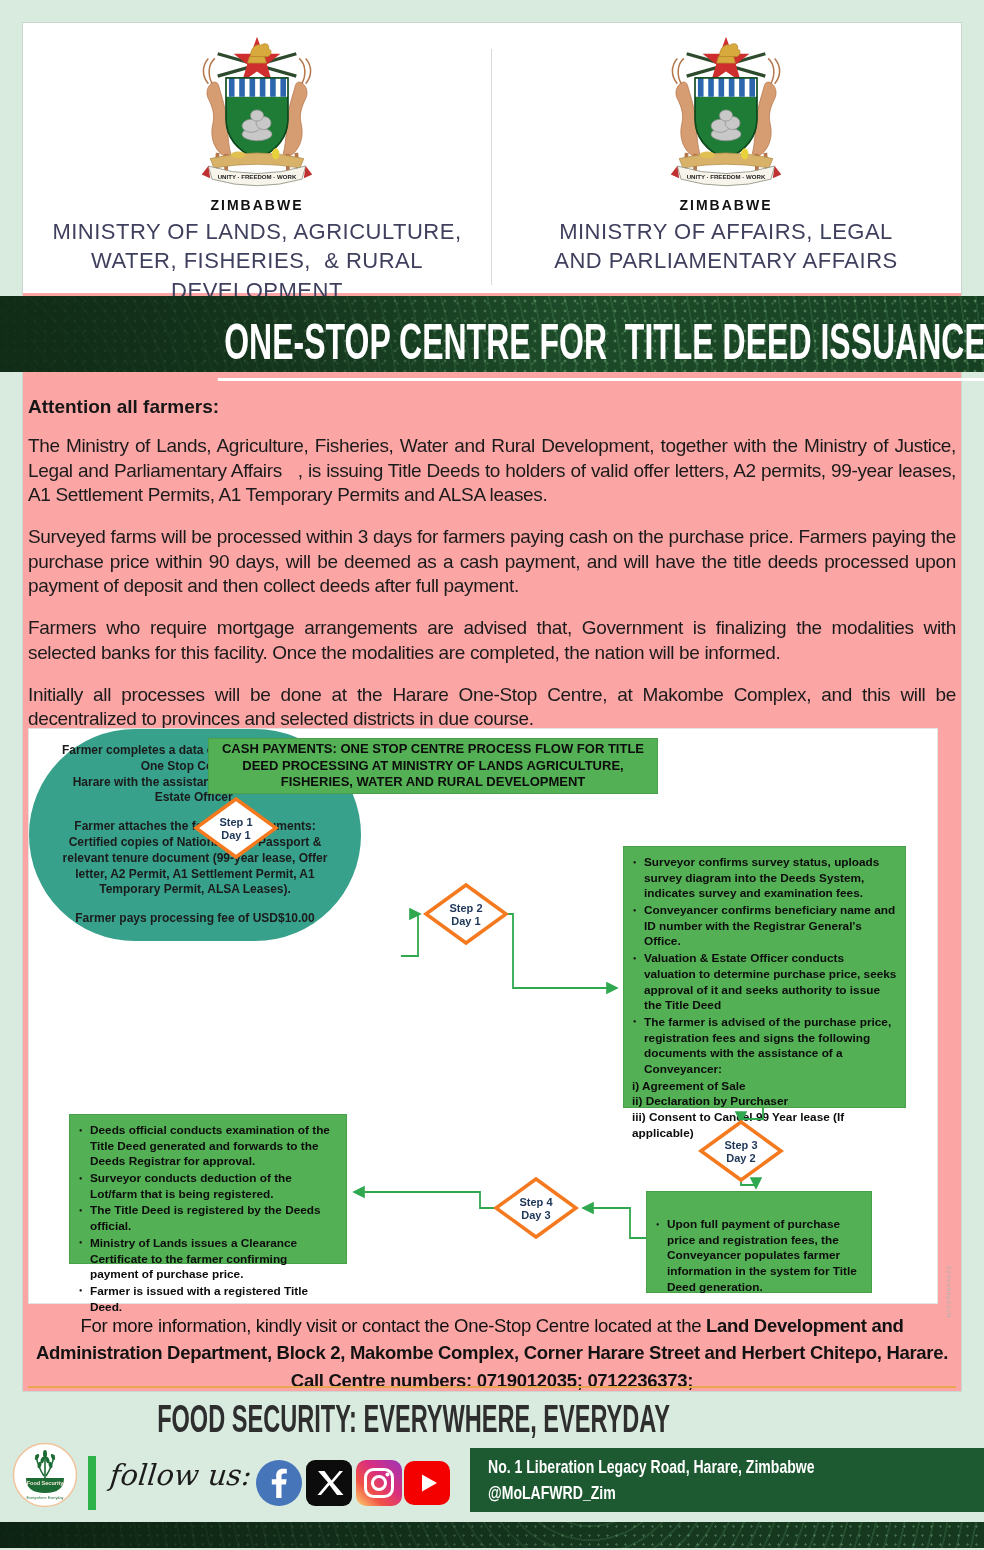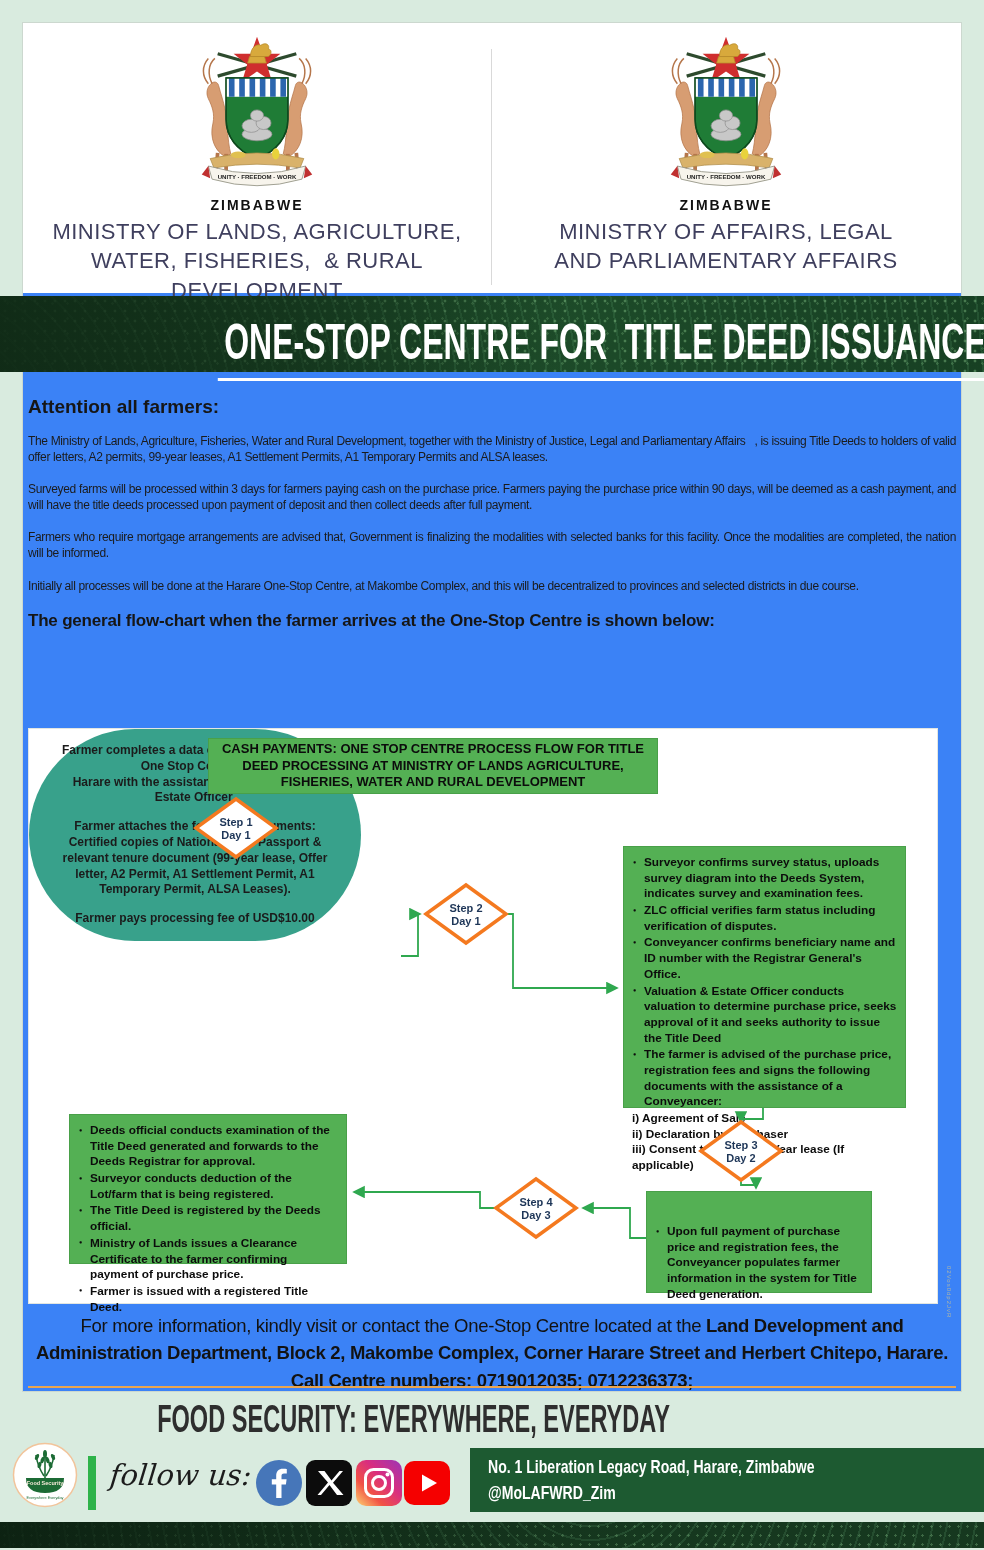--- a/index.html
+++ b/index.html
@@ -1,21 +1,21 @@
 <!DOCTYPE html>
 <html><head>
 <meta charset="utf-8">
 <style>
   html,body{margin:0;padding:0;}
   body{width:984px;height:1550px;position:relative;overflow:hidden;
        background:#d9ebdf;font-family:"Liberation Sans","DejaVu Sans",sans-serif;color:#1b1b1b;}
   .abs{position:absolute;}
 
   
-  #card{left:22px;top:22px;width:938px;height:1368px;background:#3b82f6;border:1px solid #ccd8cf;}
+  #card{left:22px;top:22px;width:938px;height:1368px;background:#fca5a5;border:1px solid #ccd8cf;}
   #top-white{position:absolute;left:0;top:0;width:938px;height:270px;background:#fff;}
   .ministry{position:absolute;top:12px;width:462px;text-align:center;}
   .m-left{left:3px;} .m-right{left:472px;}
   .m-divider{position:absolute;left:468px;top:26px;width:1px;height:236px;background:#d9d9d9;}
   .emblem{display:block;margin:0 auto;}
   .country{font-size:14px;font-weight:bold;letter-spacing:2px;color:#111;margin-top:1px;}
   .mline{font-size:22px;color:#3f3f5e;letter-spacing:.5px;line-height:1.33;white-space:pre-wrap;}
   .mlines{margin-top:4px;}
 
   
@@ -28,40 +28,40 @@
       repeating-radial-gradient(circle at -8% 190%, transparent 0 13px, rgba(125,205,145,.13) 13px 15px),
       linear-gradient(100deg,#163d21 0%,#1d4b29 55%,#174023 100%);
     background-size:auto,10px 10px,15px 15px,auto,auto;}
   .banner-title{display:inline-block;margin-top:17px;transform:scaleX(.64);transform-origin:center top;
     font-size:50px;font-weight:bold;color:#fff;white-space:pre;letter-spacing:0;
     border-bottom:3px solid #fff;padding:0 10px 7px;}
 
   
   #body-text{left:28px;top:396px;width:928px;}
   #body-text h3{font-size:19px;margin:0 0 16px;color:#161616;}
-  #body-text p{font-size:12px;line-height:1.3;letter-spacing:-0.35px;text-align:justify;margin:0 0 17px;}
+  #body-text p{font-size:19px;line-height:1.3;letter-spacing:-0.35px;text-align:justify;margin:0 0 17px;}
   #body-text h4{font-size:17px;margin:4px 0 0;color:#161616;letter-spacing:-0.2px;}
 
   
   #flowchart{left:28px;top:728px;width:908px;height:574px;background:#fff;border:1px solid #e2e6e2;}
   .fcbox{position:absolute;background:#54b054;border:1px solid #49a049;box-sizing:border-box;color:#0c0c0c;}
   #fc-title{left:179px;top:9px;width:450px;height:56px;display:flex;align-items:center;justify-content:center;
             text-align:center;font-weight:bold;font-size:13px;line-height:1.3;padding:2px 8px;}
   #fc-stadium{left:40px;top:122px;width:332px;height:212px;background:#38a18b;border:none;border-radius:110px;
               display:flex;flex-direction:column;justify-content:center;text-align:center;
               font-size:12px;font-weight:bold;line-height:1.32;padding:10px 28px;box-sizing:border-box;}
   #fc-stadium .gap{height:13px;}
   .fcbullets{font-size:11.8px;font-weight:bold;line-height:1.33;padding:8px 8px 8px 6px;}
   .fcbullets ul{list-style:none;margin:0;padding:0;}
   .fcbullets li{position:relative;padding-left:14px;margin:0 0 1px;}
   .fcbullets li::before{content:"●";position:absolute;left:3px;top:3.5px;font-size:5.5px;}
   .fcbullets .numbered{padding-left:2px;}
   #fc-box2{left:594px;top:117px;width:283px;height:262px;}
   #fc-box4{left:40px;top:385px;width:278px;height:150px;}
-  #fc-box3{left:617px;top:462px;width:226px;height:102px;padding-top:32px;box-sizing:border-box;}
+  #fc-box3{left:617px;top:462px;width:226px;height:102px;padding-top:25px;box-sizing:border-box;}
   #fc-svg{position:absolute;left:0;top:0;pointer-events:none;}
   .dtext{font-size:11px;font-weight:bold;fill:#1d3557;text-anchor:middle;}
 
   
   #contact{left:28px;top:1312px;width:928px;text-align:center;font-size:18.5px;line-height:1.48;letter-spacing:-0.3px;color:#121212;}
   #orange-divider{left:28px;top:1386px;width:928px;height:0;border-top:2px solid #eaa54f;}
 
   
   #slogan{left:0;top:1398px;width:984px;text-align:left;}
   #slogan span{display:inline-block;font-size:38px;font-weight:bold;color:#2e2e2e;transform:scaleX(.62);transform-origin:center;white-space:pre;}
@@ -183,21 +183,20 @@
     <div>Harare with the assistance of a Valuation &amp; Estate Officer.</div>
     <div class="gap"></div>
     <div><span>Farmer attaches the following documents: </span><b>Certified copies of National ID or Passport &amp; relevant tenure document (99-year lease, Offer letter, A2 Permit, A1 Settlement Permit, A1 Temporary Permit, ALSA Leases).</b></div>
     <div class="gap"></div>
     <div>Farmer pays processing fee of USD$10.00</div>
   </div>
 
   <div id="fc-box2" class="fcbox fcbullets">
     <ul>
       <li>Surveyor confirms survey status, uploads survey diagram into the Deeds System, indicates survey and examination fees.</li>
-      <li>ZLC official verifies farm status including verification of disputes.</li>
       <li>Conveyancer confirms beneficiary name and ID number with the Registrar General's Office.</li>
       <li>Valuation &amp; Estate Officer conducts valuation to determine purchase price, seeks approval of it and seeks authority to issue the Title Deed</li>
       <li>The farmer is advised of the purchase price, registration fees and signs the following documents with the assistance of a Conveyancer:</li>
     </ul>
     <div class="numbered">i) Agreement of Sale</div>
     <div class="numbered">ii) Declaration by Purchaser</div>
     <div class="numbered">iii) Consent to Cancel 99 Year lease (If applicable)</div>
   </div>
 
   <div id="fc-box3" class="fcbox fcbullets">

